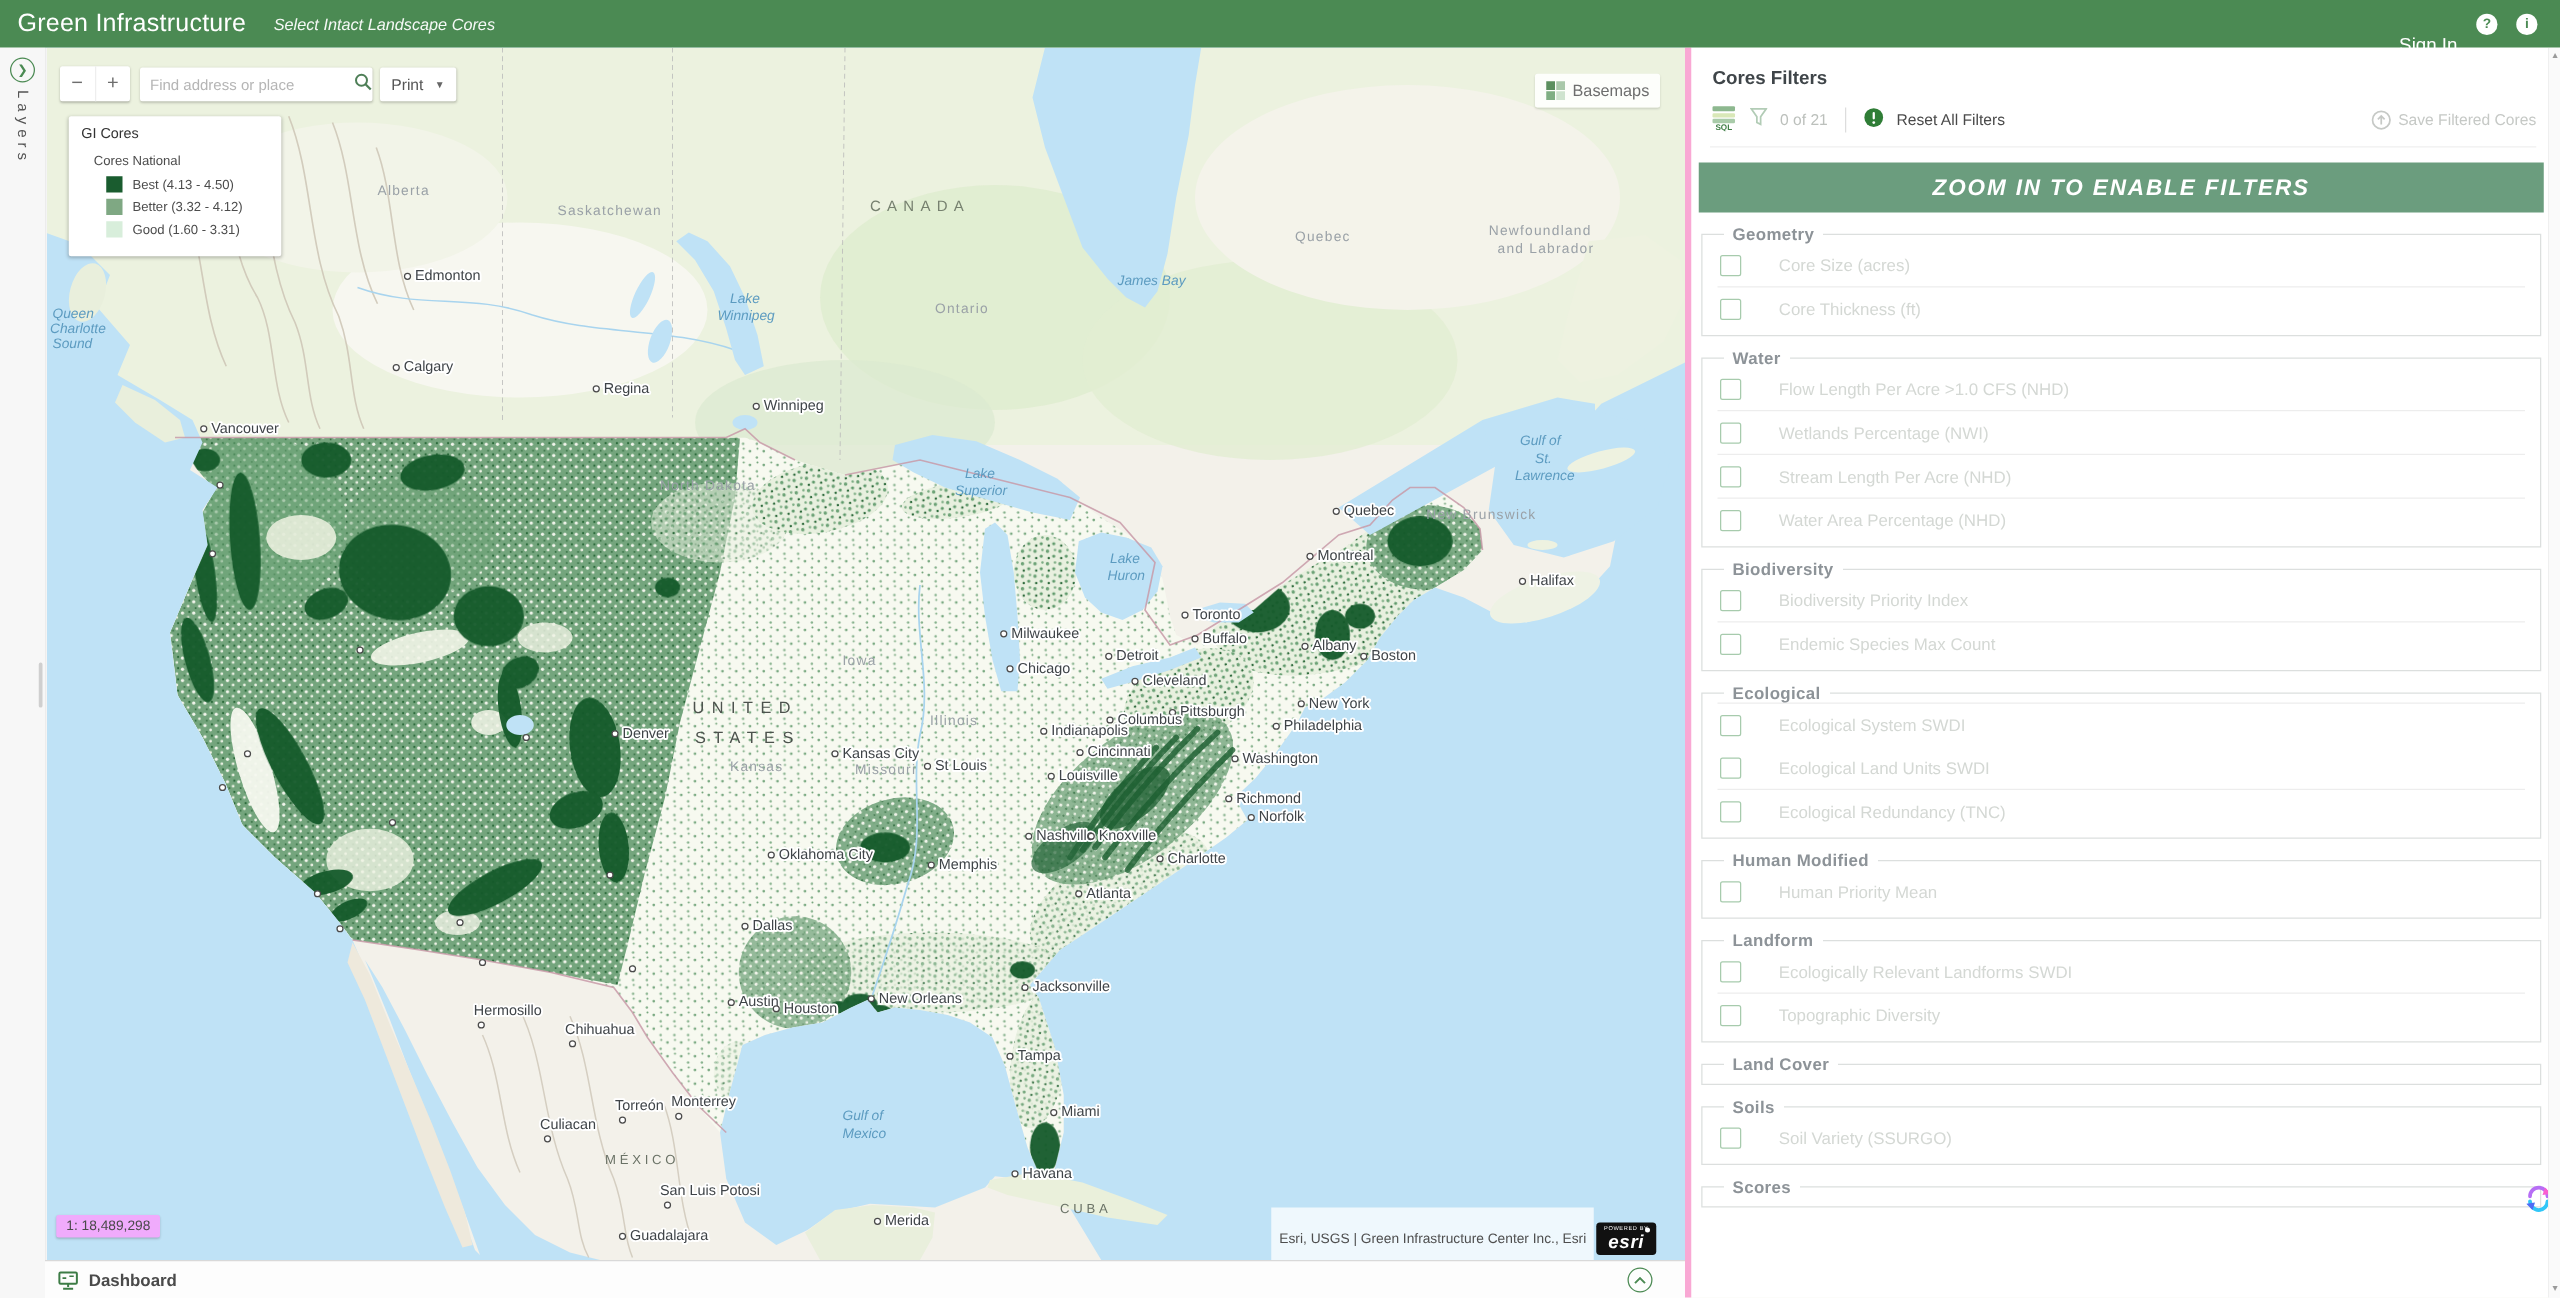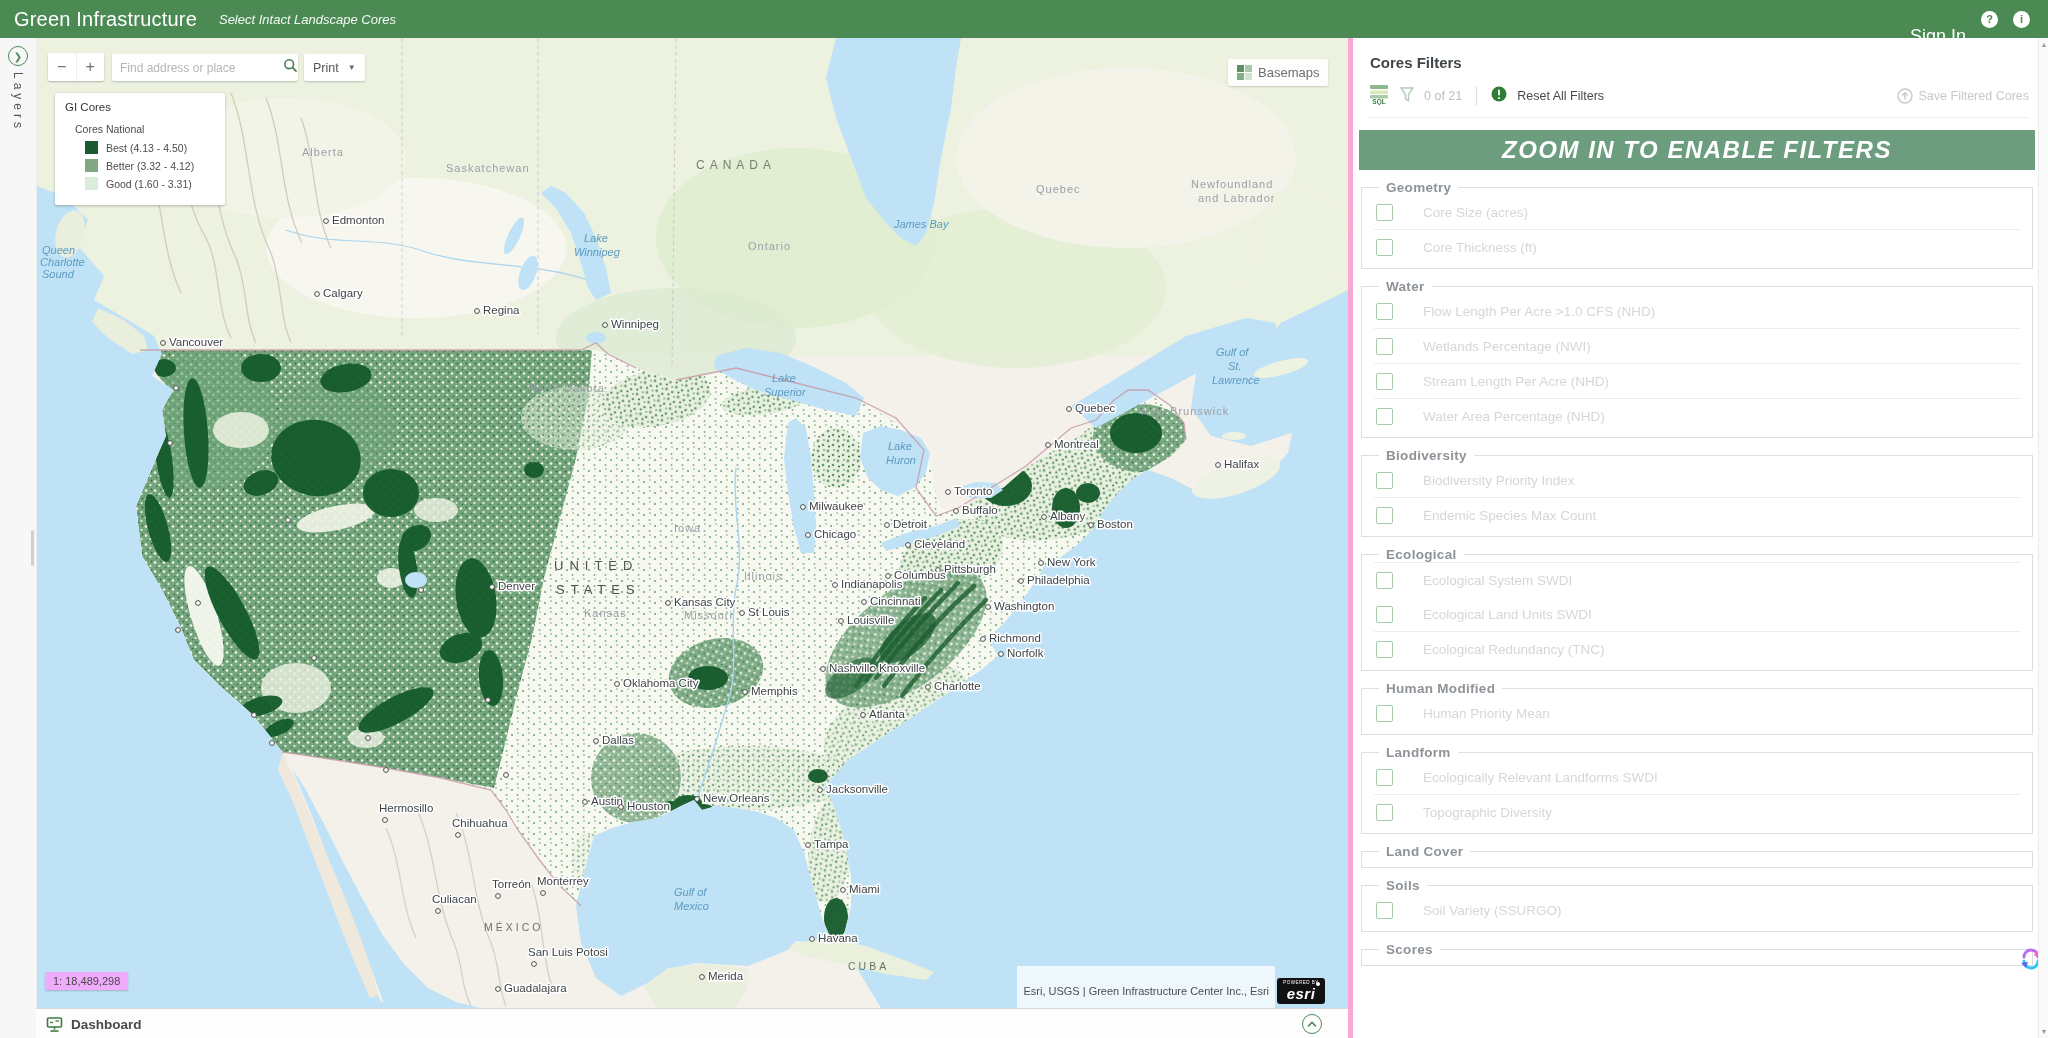--- a/index.html
+++ b/index.html
@@ -4,21 +4,21 @@
 <style>
   html,body{margin:0;padding:0;}
   body{width:2048px;height:1038px;overflow:hidden;position:relative;background:#fff;
        font-family:"Liberation Sans",sans-serif;-webkit-font-smoothing:antialiased;}
   
   .topbar{position:absolute;left:0;top:0;width:2048px;height:38px;background:#4b8a53;
           display:flex;align-items:center;color:#fff;z-index:40;}
   .app-title{font-size:20px;font-weight:400;margin-left:14px;letter-spacing:.2px;}
   .app-subtitle{font-size:13px;font-style:italic;margin-left:22px;opacity:.95;}
   .topbar-right{margin-left:auto;display:flex;align-items:center;gap:15px;padding-right:18px;}
-  .signin{font-size:18px;cursor:pointer;margin-top:35px;}
+  .signin{font-size:15px;cursor:pointer;margin-top:35px;}
   .hdr-circle{width:17px;height:17px;border-radius:50%;background:#fff;color:#4b8a53;
               font-size:11px;font-weight:700;display:flex;align-items:center;justify-content:center;cursor:pointer;}
   
   .rail{position:absolute;left:0;top:38px;width:36px;height:1000px;background:#f7f7f7;
         border-right:1px solid #ececec;z-index:30;display:flex;flex-direction:column;align-items:center;}
   .rail-toggle{margin-top:8px;width:18px;height:18px;border:1.5px solid #4b8a53;border-radius:50%;
                color:#4b8a53;font-size:10px;display:flex;align-items:center;justify-content:center;cursor:pointer;}
   .rail-label{writing-mode:vertical-lr;font-size:12px;color:#555;letter-spacing:4px;margin-top:6px;}
   .rail-handle{position:absolute;left:31px;top:492px;width:3px;height:36px;background:#cfcfcf;border-radius:2px;}
   
@@ -76,21 +76,21 @@
   .rpanel{position:absolute;left:1348px;top:38px;width:690px;height:1032px;background:#fff;
           border-left:5px solid #f9a8d4;z-index:30;}
   .panel-title{font-size:15px;font-weight:700;color:#3f4549;margin:16px 0 0 17px;}
   .panel-toolbar{display:flex;align-items:center;height:34px;margin:8px 14px 0 15px;gap:10px;
                  border-bottom:1px solid #efefef;padding-bottom:4px;}
   .tb-count{font-size:12.5px;color:#bcc0bc;}
   .tb-divider{width:1px;height:20px;background:#ddd;margin:0 4px;}
   .tb-reset{font-size:12.5px;color:#4a4a4a;cursor:pointer;}
   .tb-save{margin-left:auto;display:flex;align-items:center;gap:6px;color:#c6c9c6;font-size:12.5px;}
   .banner{margin:12px 8px 0 6px;height:40px;background:#6b9d7e;color:#fff;display:flex;align-items:center;
-          justify-content:center;font-size:24px;font-style:italic;font-weight:700;letter-spacing:1.5px;}
+          justify-content:center;font-size:18px;font-style:italic;font-weight:700;letter-spacing:1.5px;}
   .fsections{margin:0 8px 0 6px;}
   .fset{border:1px solid #dcdfde;margin-top:10px;padding:0 12px 4px;min-height:14px;}
   .fset legend{padding:0 7px;margin-left:5px;color:#8d9398;font-weight:700;font-size:13.5px;letter-spacing:.3px;}
   .fset.empty{padding-bottom:8px;}
   .frow{display:flex;align-items:center;height:34px;gap:16px;}
   .frow.sep{border-top:1px solid #ededed;}
   .cb{width:15px;height:15px;flex:0 0 15px;border:1.5px solid #a7cbad;border-radius:2px;background:#fff;margin-left:2px;}
   .flabel{font-size:13.5px;color:#d4d8d4;margin-left:14px;}
   .panel-footer{position:absolute;left:0;right:0;bottom:0;height:15px;background:#f6f6f6;border-top:1px solid #e4e4e4;}
   .swirl{position:absolute;left:668px;top:910px;z-index:50;}

